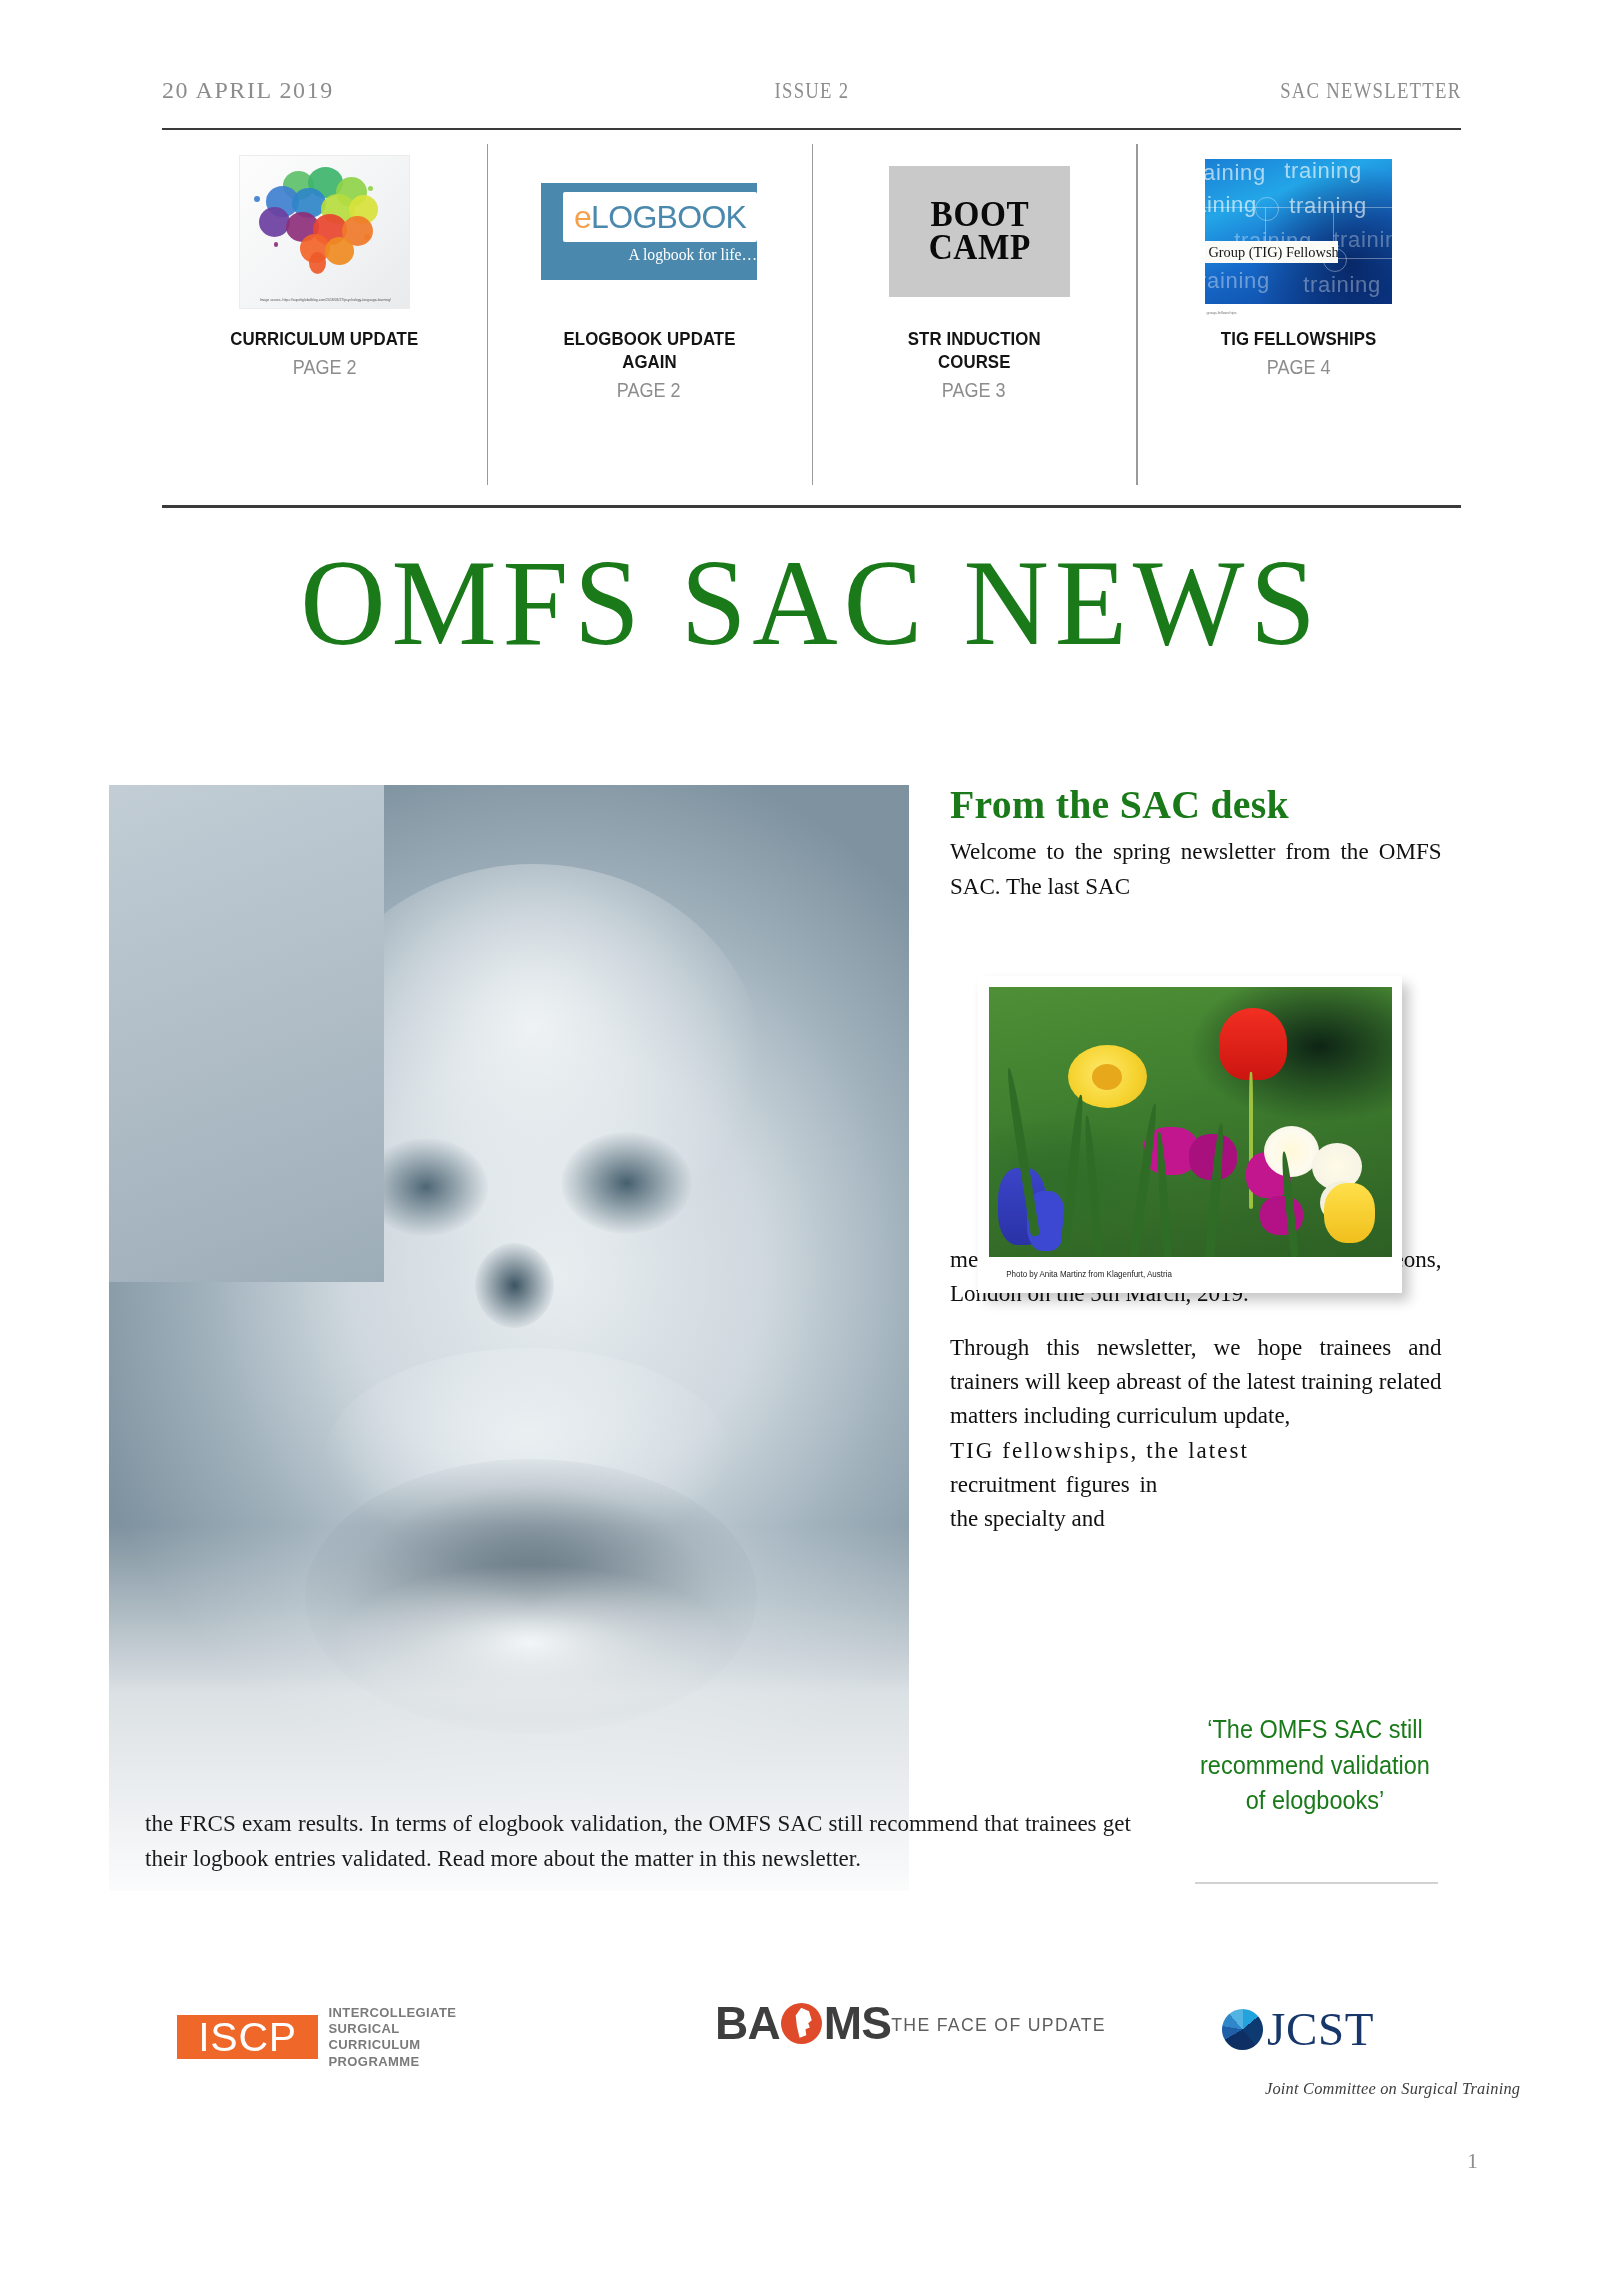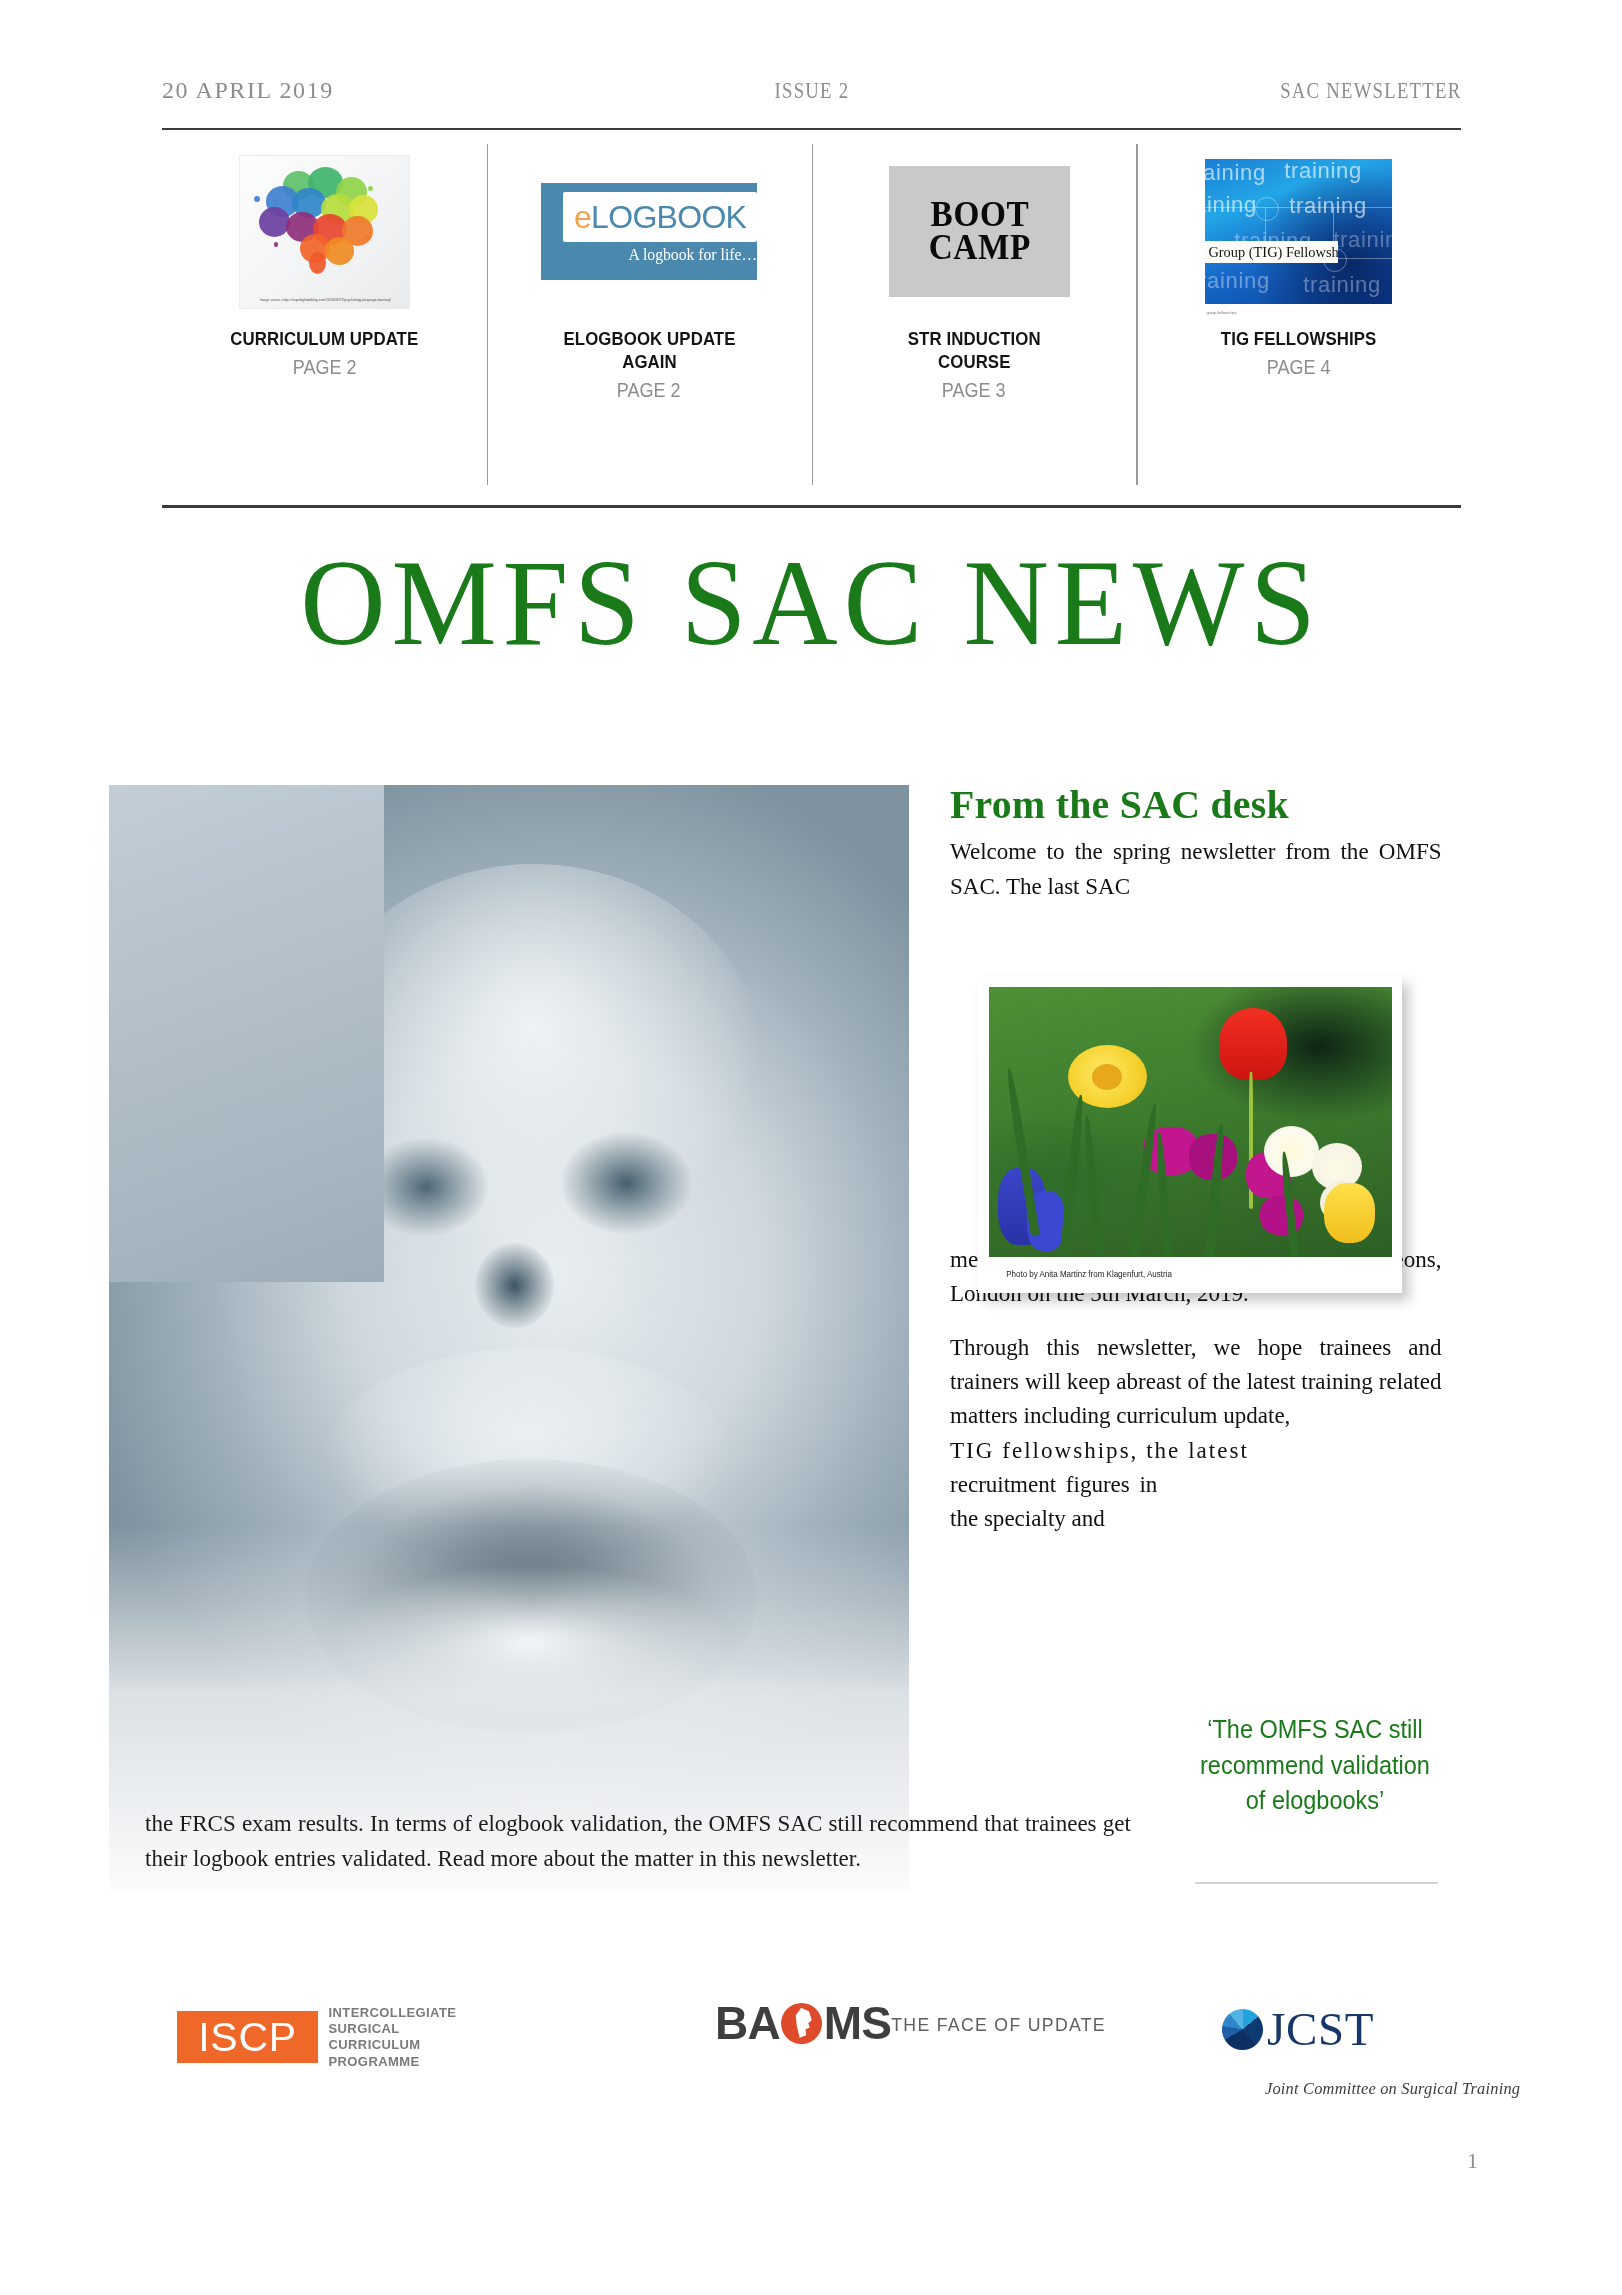--- a/index.html
+++ b/index.html
@@ -223,21 +223,21 @@
     color:#1b1b1b; text-align:justify;
     transform:scaleX(0.96); transform-origin:left top;
   }
 
   
   .footer { position:absolute; left:0; right:0; top:1989px; height:111px; }
   .logo { position:absolute; display:flex; align-items:center; }
 
   .iscp { left:177px; top:15.7px; }
   .iscp-mark {
-    width:141px; height:52px; background:#f0672a; color:#fff;
+    width:141px; height:44px; background:#f0672a; color:#fff;
     font-family:"Liberation Sans", sans-serif; font-size:41px;
     display:flex; align-items:center; justify-content:center;
     letter-spacing:0.7px;
   }
   .iscp-text {
     margin-left:10.5px; font-family:"Liberation Sans", sans-serif;
     font-size:13px; font-weight:bold; color:#7a7a7a; line-height:1.26;
     letter-spacing:0.4px;
   }
 

